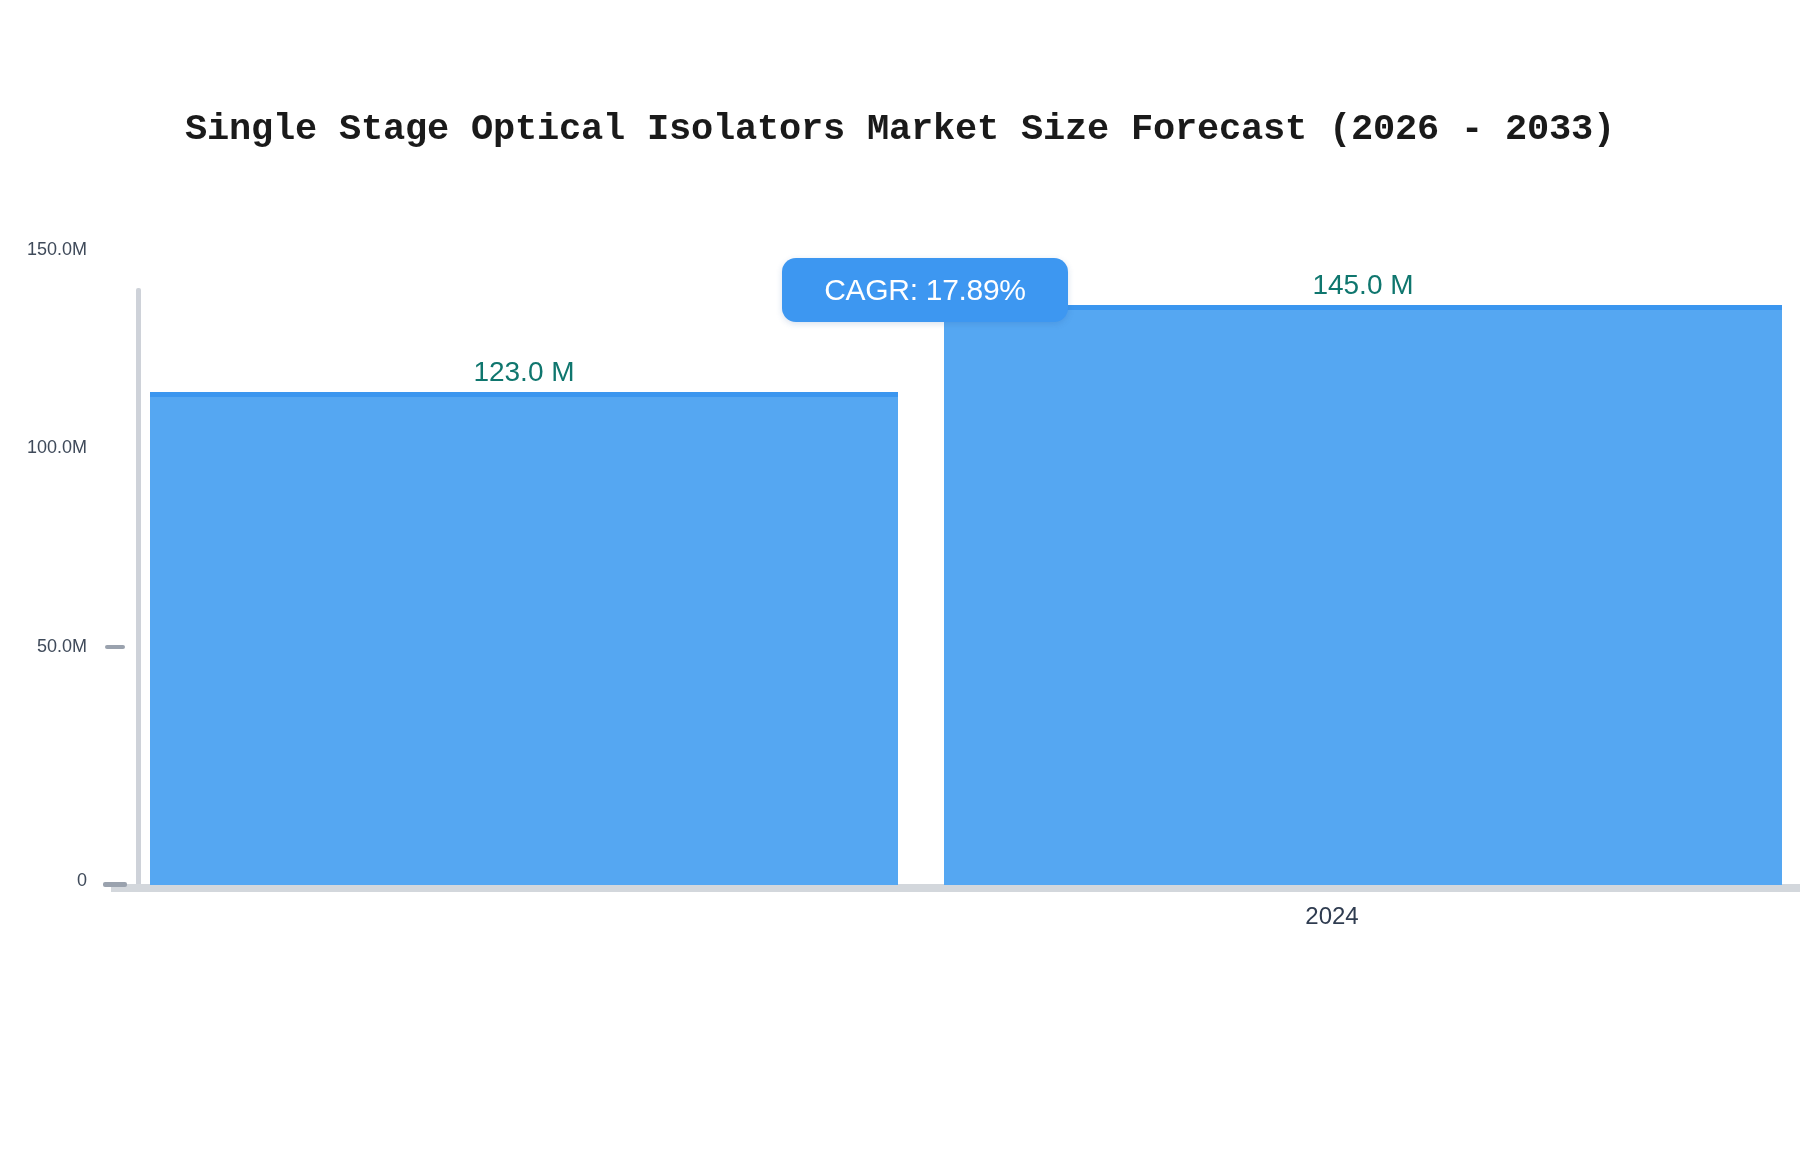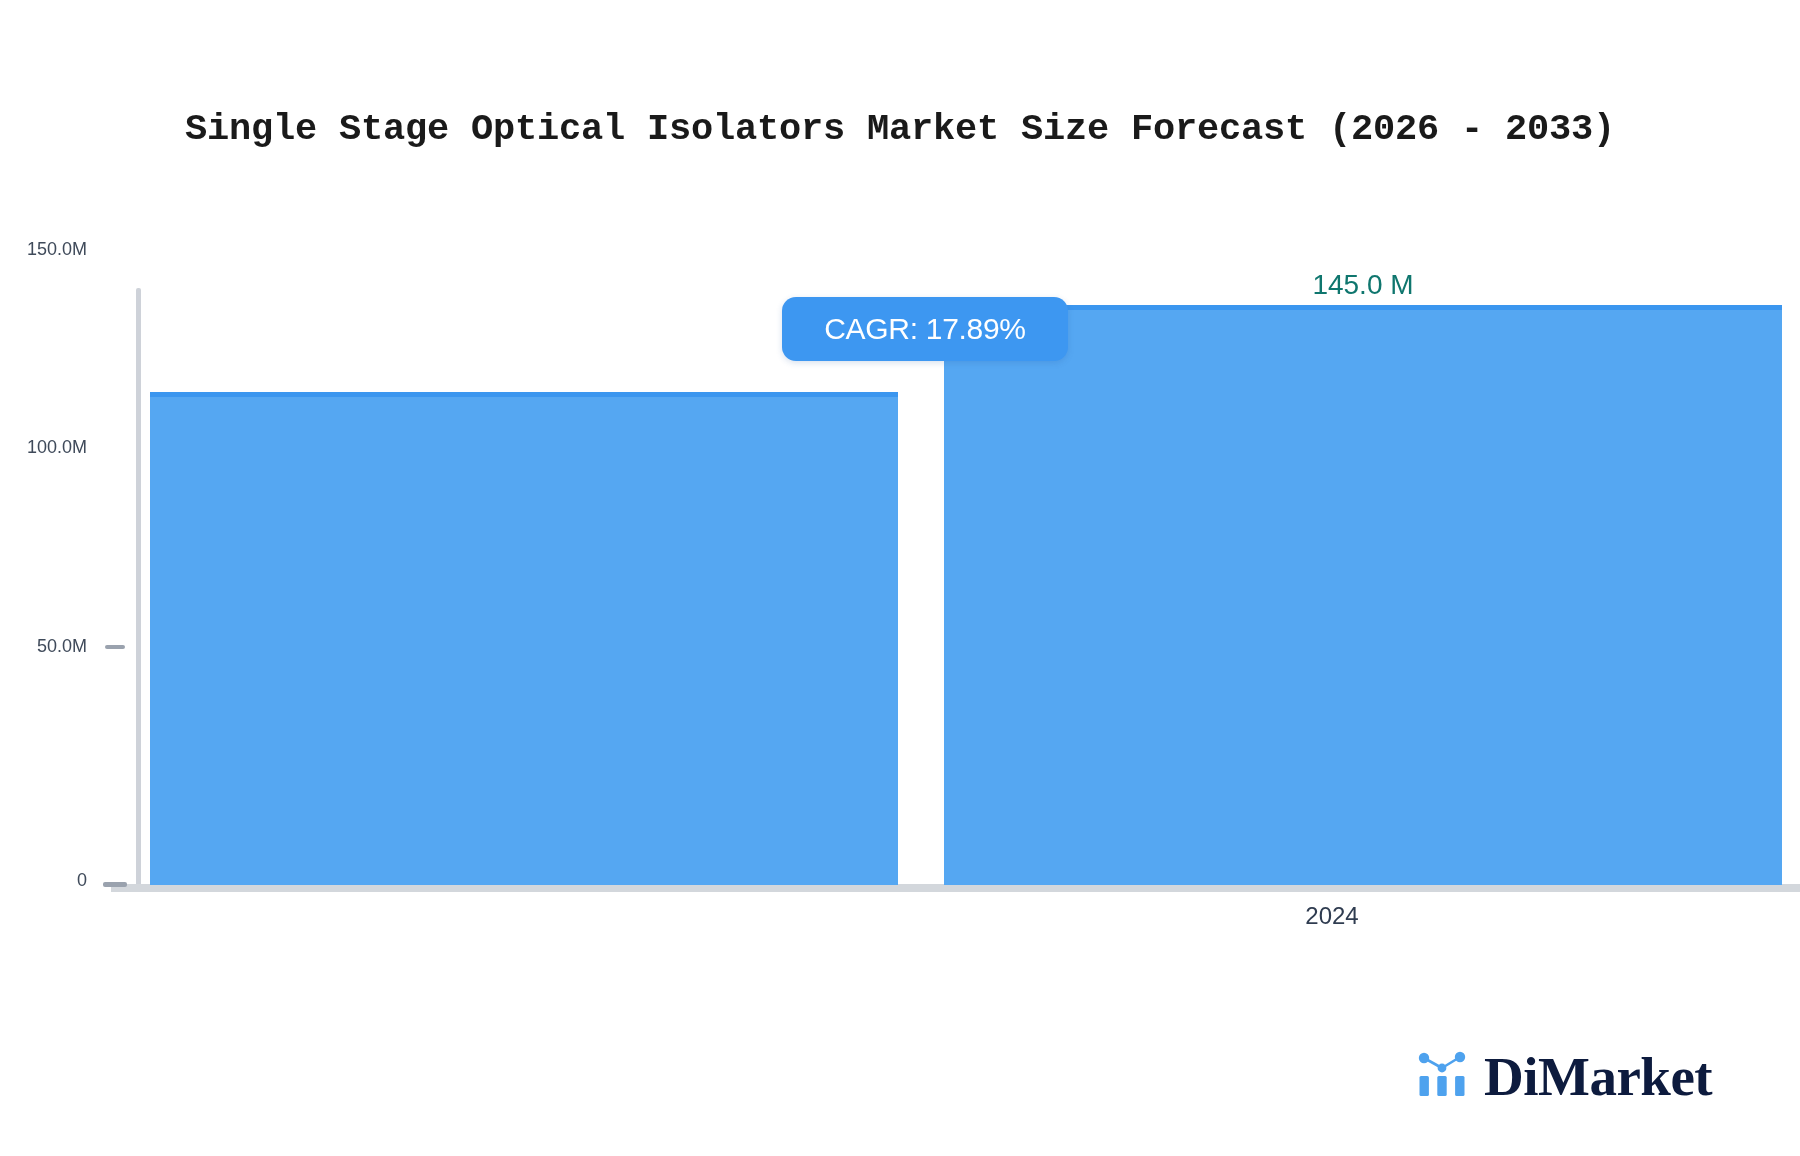--- a/index.html
+++ b/index.html
@@ -129,21 +129,20 @@
     display: flex;
     align-items: center;
     justify-content: center;
     color: #ffffff;
     font-size: 30px;
     font-weight: 500;
     letter-spacing: -0.3px;
     box-shadow: 0 2px 6px rgba(40,90,160,0.18);
     font-family: "Liberation Sans", sans-serif;
     z-index: 5;
-    margin-top: 39px;
   }
 
   
   #logo {
     position: absolute;
     left: 1414px;
     top: 1040px;
     height: 72px;
     display: flex;
     align-items: center;
@@ -175,39 +174,25 @@
     <div class="ytick-label" style="top:437px;">100.0M</div>
     <div class="ytick-label" style="top:636px;">50.0M</div>
     <div class="ytick-label" style="top:870px;">0</div>
 
     <div class="ytick-mark" style="left:105px; top:645px;"></div>
     <div class="ytick-mark" style="left:103px; top:882px; width:24px; height:5px;"></div>
 
     <div class="bar" style="left:150px; top:392px; width:748px; height:493px;"></div>
     <div class="bar" style="left:944px; top:305px; width:838px; height:580px;"></div>
 
+    <div class="bar-value" style="left:150px; top:356px; width:748px;">123.0 M</div>
     <div class="bar-value" style="left:944px; top:269px; width:838px;">145.0 M</div>
 
     <div class="xtick-label" style="left:913px; width:838px;">2024</div>
 
     <div class="cagr-badge">
       <span>CAGR: 17.89%</span>
     </div>
 
   </div>
 
-  <div id="logo">
-    <span class="logo-mark">
-      <svg width="56" height="56" viewBox="0 0 56 56" xmlns="http://www.w3.org/2000/svg">
-        <line x1="10" y1="12" x2="28" y2="22" stroke="#4ea2ee" stroke-width="2.6" stroke-linecap="round"></line>
-        <line x1="28" y1="22" x2="46" y2="11" stroke="#4ea2ee" stroke-width="2.6" stroke-linecap="round"></line>
-        <circle cx="10" cy="12" r="5.2" fill="#4ea2ee"></circle>
-        <circle cx="28" cy="22" r="4.4" fill="#4ea2ee"></circle>
-        <circle cx="46" cy="11" r="5.2" fill="#4ea2ee"></circle>
-        <rect x="5.5" y="30" width="9.4" height="20" rx="1.5" fill="#4ea2ee"></rect>
-        <rect x="23.3" y="30" width="9.4" height="20" rx="1.5" fill="#4ea2ee"></rect>
-        <rect x="41.1" y="30" width="9.4" height="20" rx="1.5" fill="#4ea2ee"></rect>
-      </svg>
-    </span>
-    <span class="logo-text">DiMarket</span>
-  </div>
 
 </div>
 
 </body></html>

